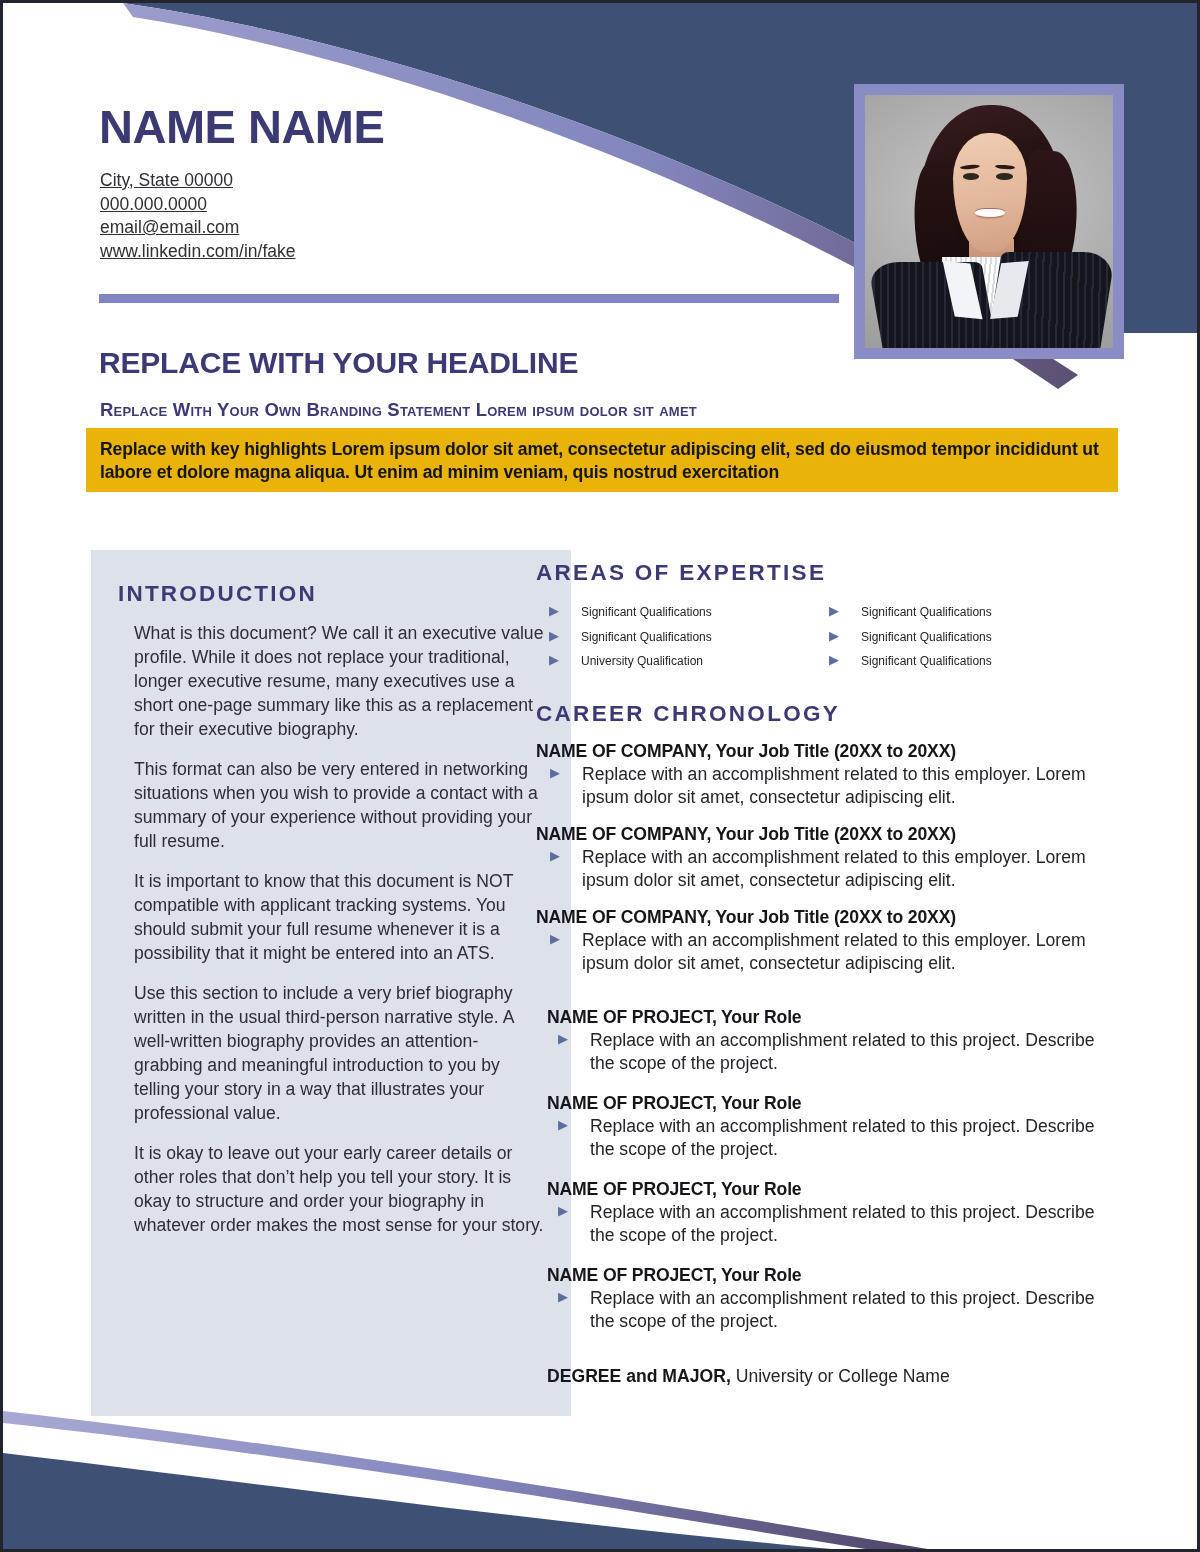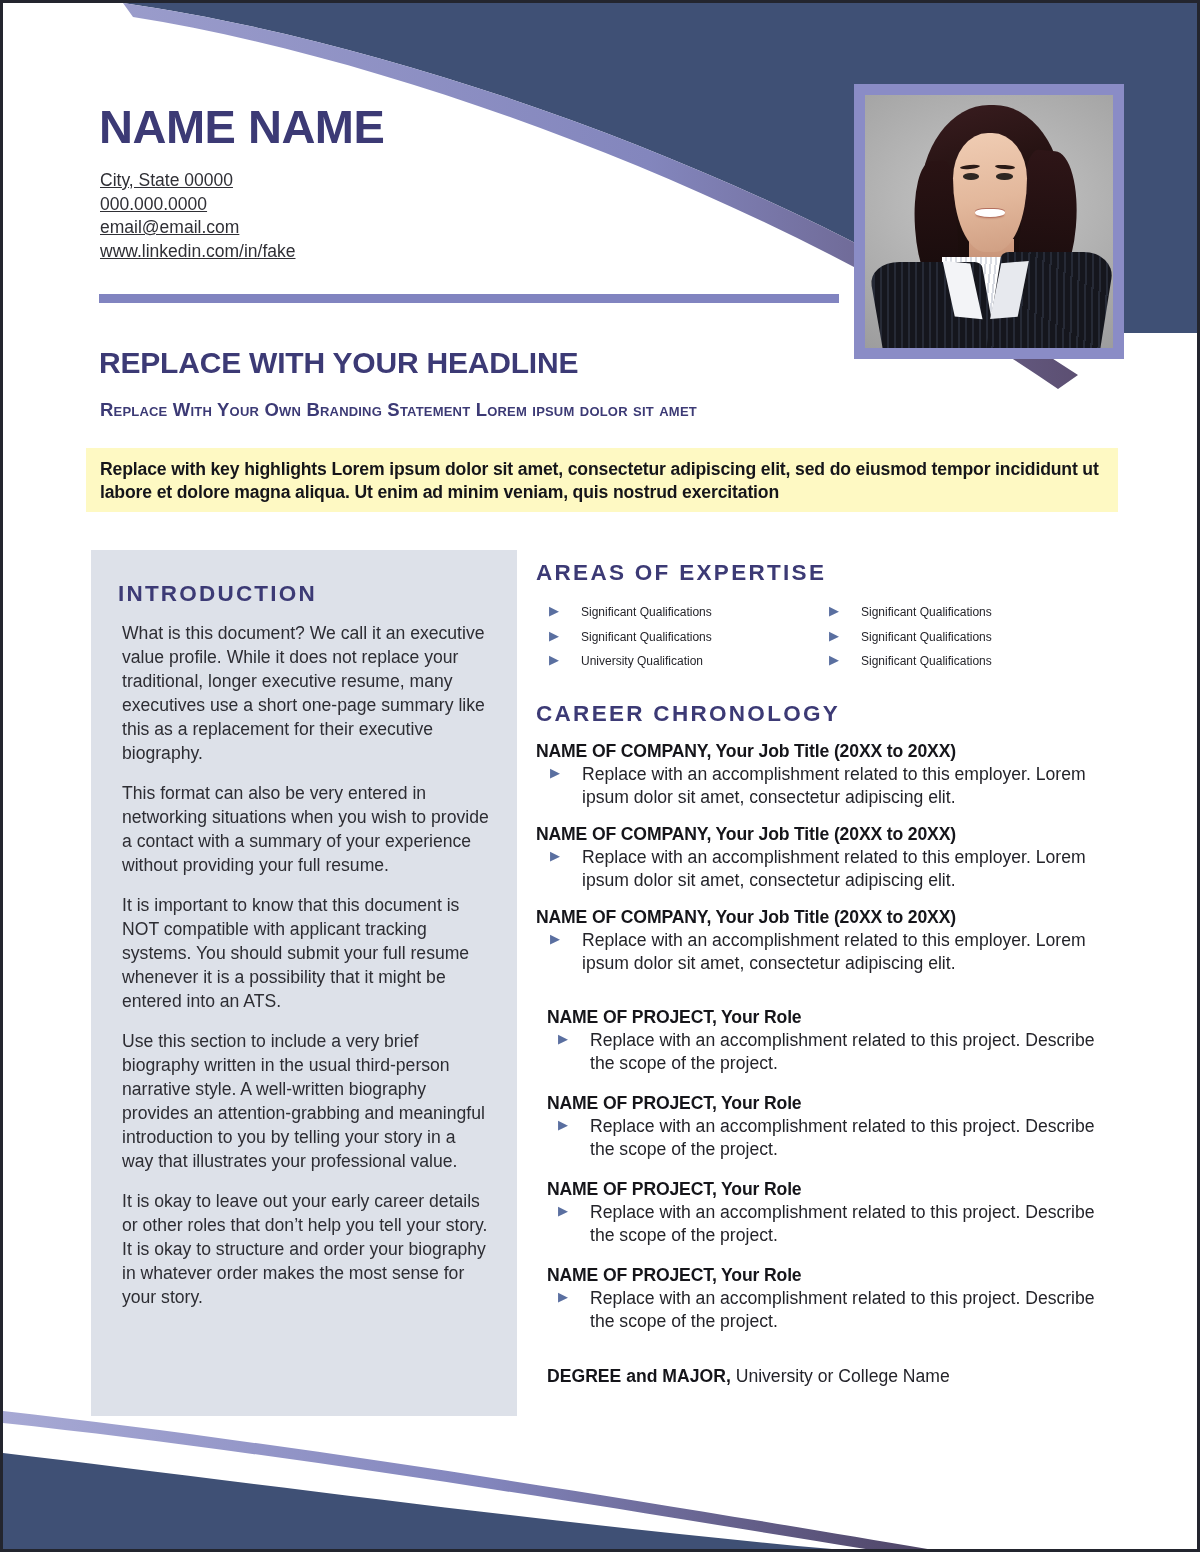--- a/index.html
+++ b/index.html
@@ -125,46 +125,46 @@
     letter-spacing:-0.2px;white-space:nowrap;
   }
   .branding{
     position:absolute;left:97px;top:396px;
     font-size:18.5px;font-weight:600;color:#3c3a75;
     font-variant:small-caps;letter-spacing:0.2px;white-space:nowrap;
   }
 
   
   .highlights{
-    position:absolute;left:83px;top:445px;
+    position:absolute;left:83px;top:425px;
     width:1032px;height:64px;
-    background:#fef9c3;
+    background:#eab308;
     box-sizing:border-box;
     padding:10px 14px 0 14px;
   }
   .highlights p{
     margin:0;font-size:17.6px;font-weight:700;color:#15151a;
     line-height:23px;letter-spacing:-0.15px;
   }
 
   
   .intro-box{
     position:absolute;left:88px;top:547px;
-    width:426px;height:866px;
+    width:480px;height:866px;
     background:#dde1e9;
     box-sizing:border-box;
     padding:31px 26px 12px 27px;
     overflow:hidden;
   }
   .intro-title{
     font-size:22.5px;font-weight:700;color:#3c3a75;
     letter-spacing:2.2px;margin:0 0 14px 0;
   }
   .intro-box p{
-    margin:0 0 16px 4px;
+    margin:0 0 16px 16px;
     font-size:17.6px;line-height:24px;color:#2d2d33;
   }
 
   
   .right{
     position:absolute;left:533px;top:557px;width:560px;
   }
   .sec-title{
     font-size:22.5px;font-weight:700;color:#3c3a75;
     letter-spacing:2.3px;margin:0;

